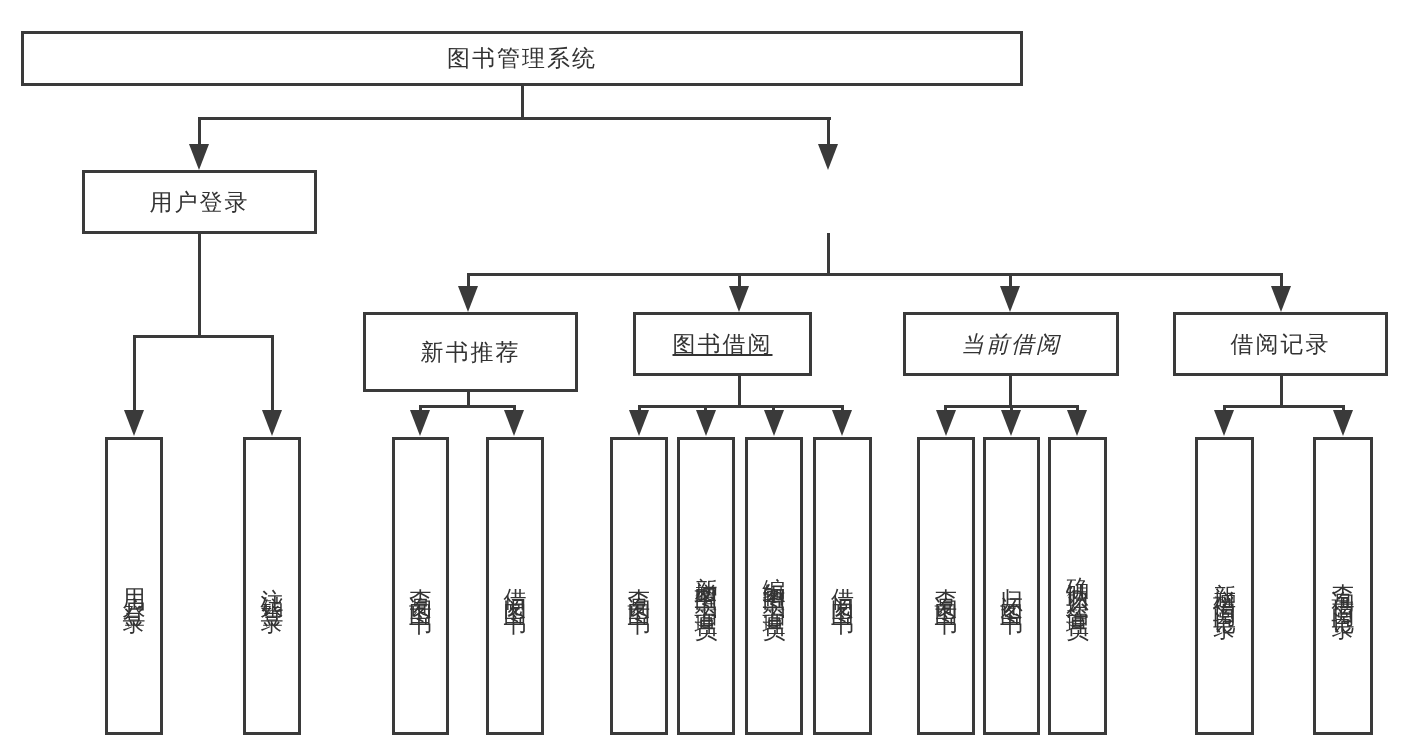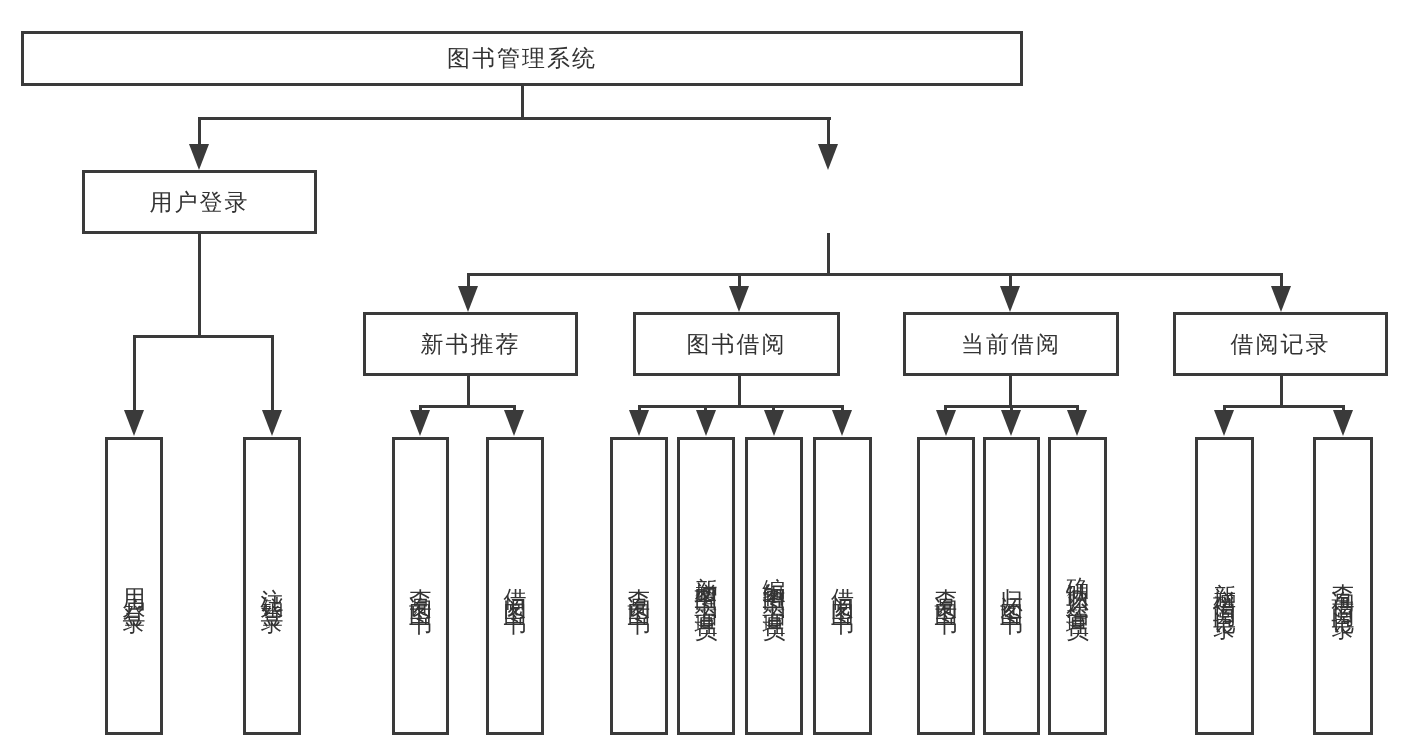--- a/index.html
+++ b/index.html
@@ -37,25 +37,25 @@
 </head>
 <body>
 
 <div class="canvas">
 
   <div class="hbox" style="left:21px;top:13px;width:1002px;height:55px;margin-top:18px;">图书管理系统</div>
 
   <div class="hbox" style="left:82px;top:170px;width:235px;height:64px;">用户登录</div>
 
 
-  <div class="hbox" style="left:363px;top:312px;width:215px;height:64px;font-family:Liberation Mono, monospace;">新书推荐</div>
+  <div class="hbox" style="left:363px;top:312px;width:215px;height:80px;font-family:Liberation Mono, monospace;">新书推荐</div>
 
-  <div class="hbox" style="left:633px;top:312px;width:207px;height:64px;">图书借阅</div>
+  <div class="hbox" style="left:633px;top:312px;width:179px;height:64px;text-decoration:underline;">图书借阅</div>
 
-  <div class="hbox" style="left:903px;top:312px;width:216px;height:64px;">当前借阅</div>
+  <div class="hbox" style="left:903px;top:312px;width:216px;height:64px;font-style:italic;">当前借阅</div>
 
   <div class="hbox" style="left:1173px;top:312px;width:215px;height:64px;">借阅记录</div>
 
   <div class="vbox" style="left:105px;width:58px;">用户登录</div>
 
   <div class="vbox" style="left:243px;width:58px;">注销登录</div>
 
   <div class="vbox" style="left:392px;width:57px;">查询图书</div>
 
   <div class="vbox" style="left:486px;width:58px;">借阅图书</div>

